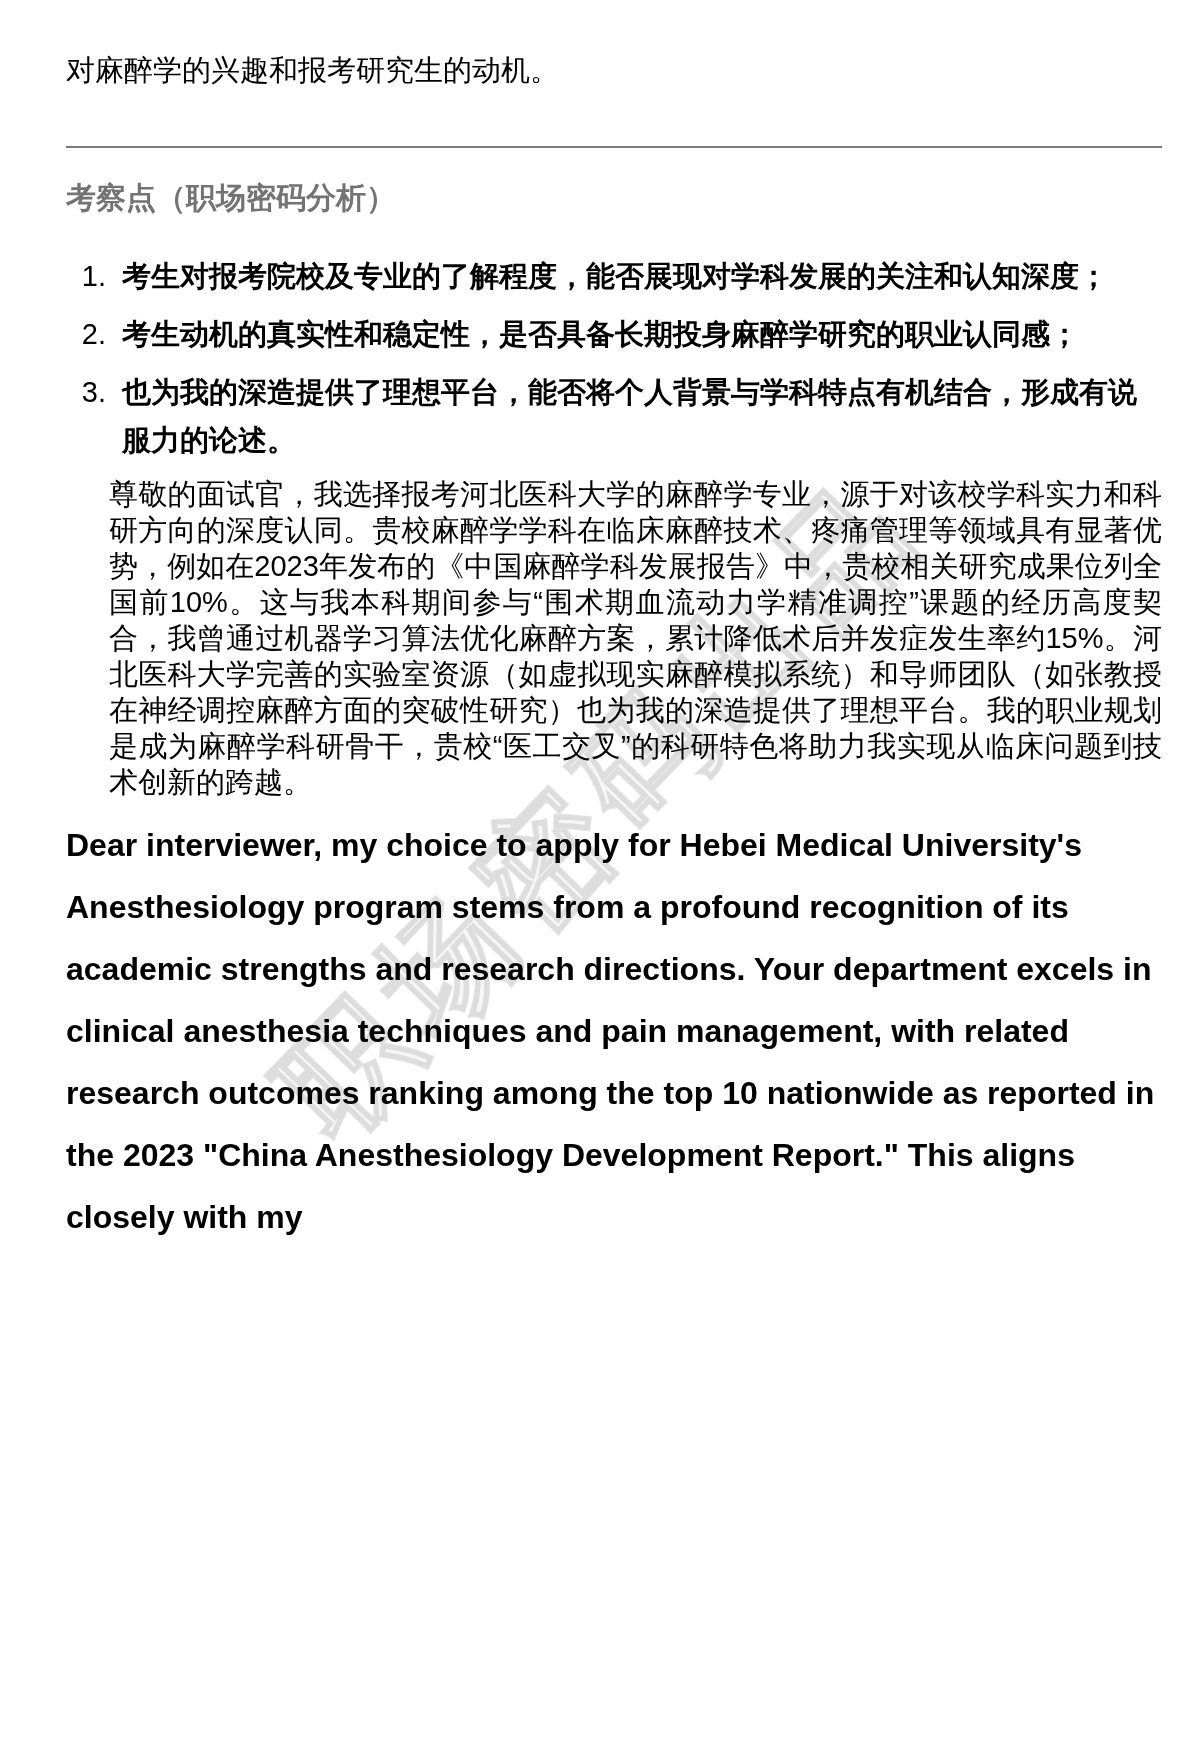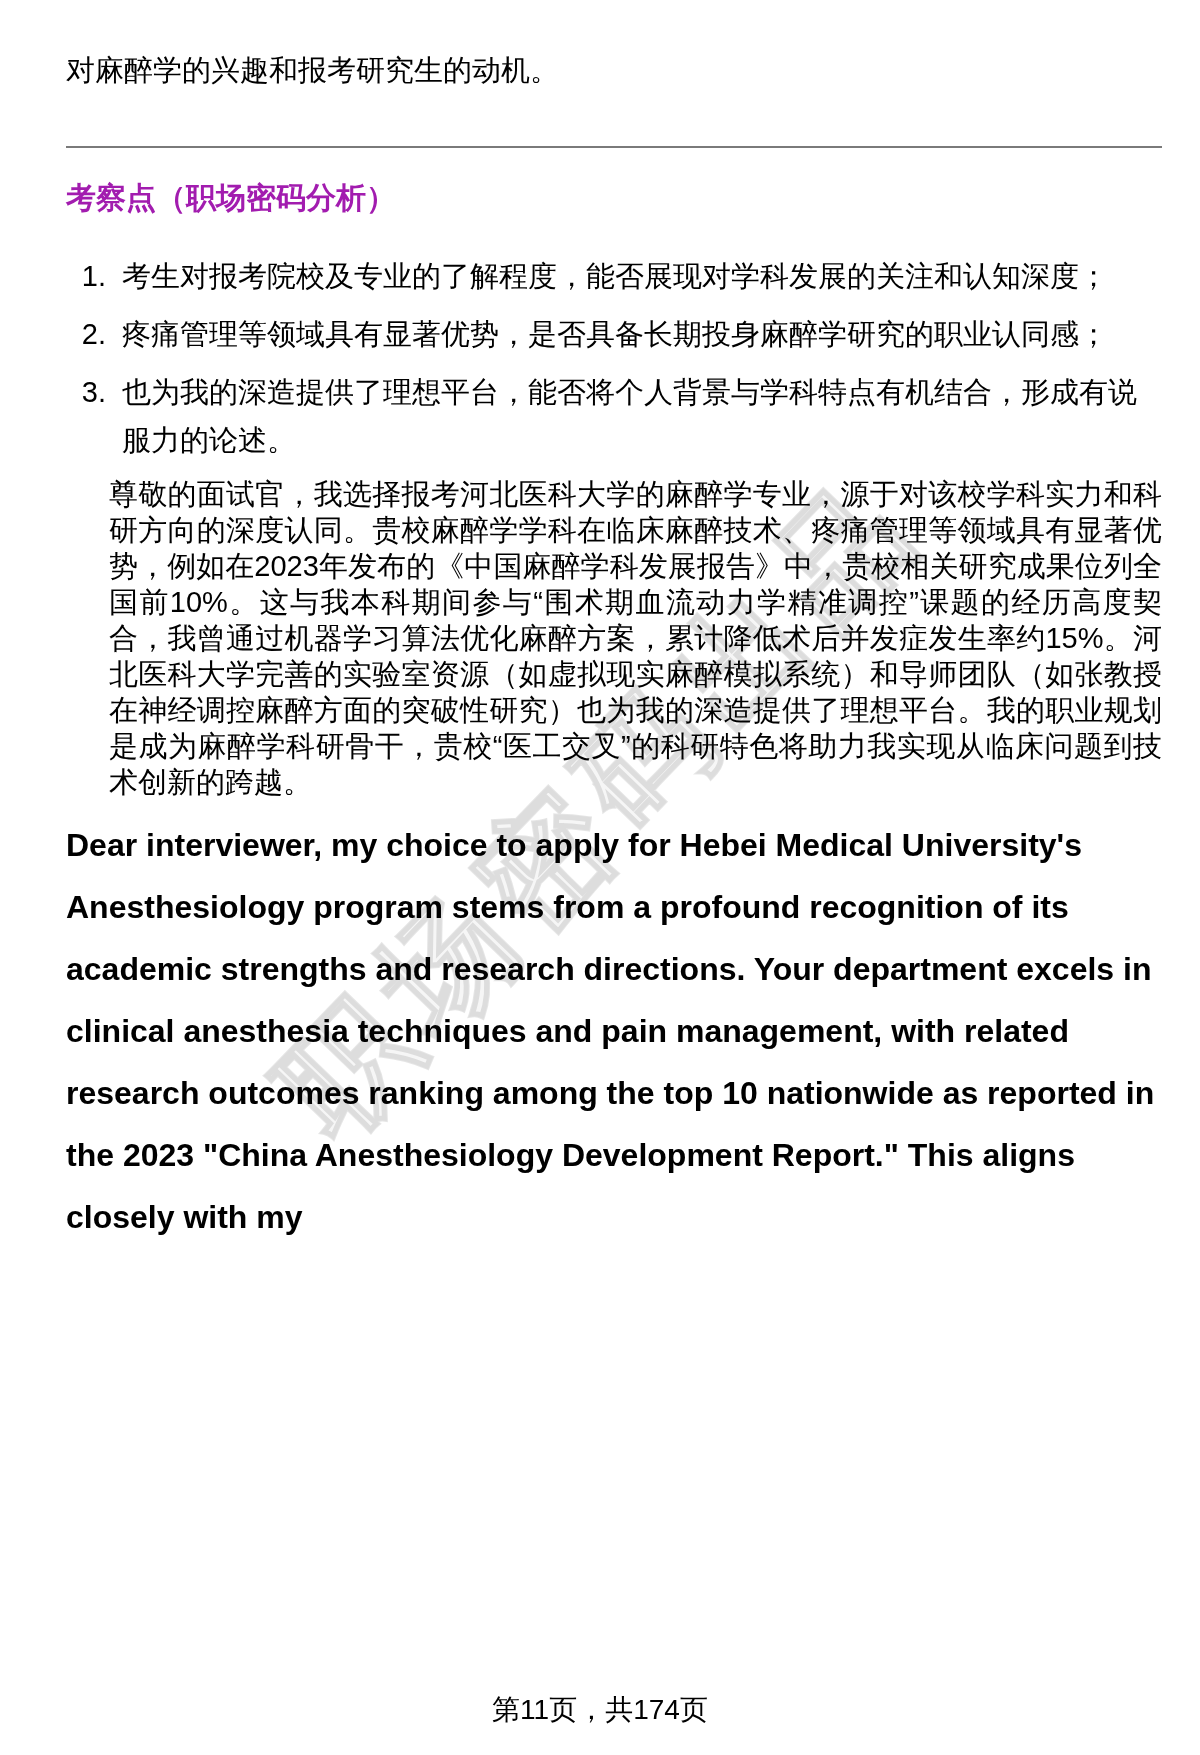--- a/index.html
+++ b/index.html
@@ -45,21 +45,21 @@
   }
   .question-title {
     margin-top: 32px;
     color: #ff0000;
     font-weight: bold;
     font-size: 30px;
     line-height: 46px;
   }
   .section-heading {
     margin-top: 30px;
-    color: #a21caf;
+    color: #737373;
     font-weight: bold;
     font-size: 30px;
     line-height: 40px;
   }
   .points {
     margin-top: 34px;
   }
   .point {
     display: flex;
     font-size: 29px;
@@ -67,20 +67,21 @@
     margin-bottom: 10px;
   }
   .point-num {
     flex: none;
     width: 40px;
     text-align: right;
     margin-right: 16px;
   }
   .point-text {
     flex: 1;
+    font-weight: bold;
   }
   .answer-label {
     margin-top: 42px;
     font-size: 29px;
     line-height: 40px;
   }
   .para-zh {
     margin-top: 12px;
     font-size: 29px;
     line-height: 36px;
@@ -119,31 +120,30 @@
 
     <h3 class="section-heading">考察点（职场密码分析）</h3>
 
     <div class="points">
       <div class="point">
         <span class="point-num">1.</span>
         <span class="point-text">考生对报考院校及专业的了解程度，能否展现对学科发展的关注和认知深度；</span>
       </div>
       <div class="point">
         <span class="point-num">2.</span>
-        <span class="point-text">疼痛管理等领域具有显著优势，是否具备长期投身麻醉学研究的职业认同感；</span>
+        <span class="point-text">考生动机的真实性和稳定性，是否具备长期投身麻醉学研究的职业认同感；</span>
       </div>
       <div class="point">
         <span class="point-num">3.</span>
         <span class="point-text">也为我的深造提供了理想平台，能否将个人背景与学科特点有机结合，形成有说服力的论述。</span>
       </div>
     </div>
 
 
     <p class="para-zh">尊敬的面试官，我选择报考河北医科大学的麻醉学专业，源于对该校学科实力和科研方向的深度认同。贵校麻醉学学科在临床麻醉技术、疼痛管理等领域具有显著优势，例如在2023年发布的《中国麻醉学科发展报告》中，贵校相关研究成果位列全国前10%。这与我本科期间参与“围术期血流动力学精准调控”课题的经历高度契合，我曾通过机器学习算法优化麻醉方案，累计降低术后并发症发生率约15%。河北医科大学完善的实验室资源（如虚拟现实麻醉模拟系统）和导师团队（如张教授在神经调控麻醉方面的突破性研究）也为我的深造提供了理想平台。我的职业规划是成为麻醉学科研骨干，贵校“医工交叉”的科研特色将助力我实现从临床问题到技术创新的跨越。</p>
 
 
     <p class="para-en">Dear interviewer, my choice to apply for Hebei Medical University's Anesthesiology program stems from a profound recognition of its academic strengths and research directions. Your department excels in clinical anesthesia techniques and pain management, with related research outcomes ranking among the top 10 nationwide as reported in the 2023 "China Anesthesiology Development Report." This aligns closely with my</p>
 
   </div>
 
-  <div class="footer">第11页，共174页</div>
 
 </div>
 
 </body></html>

